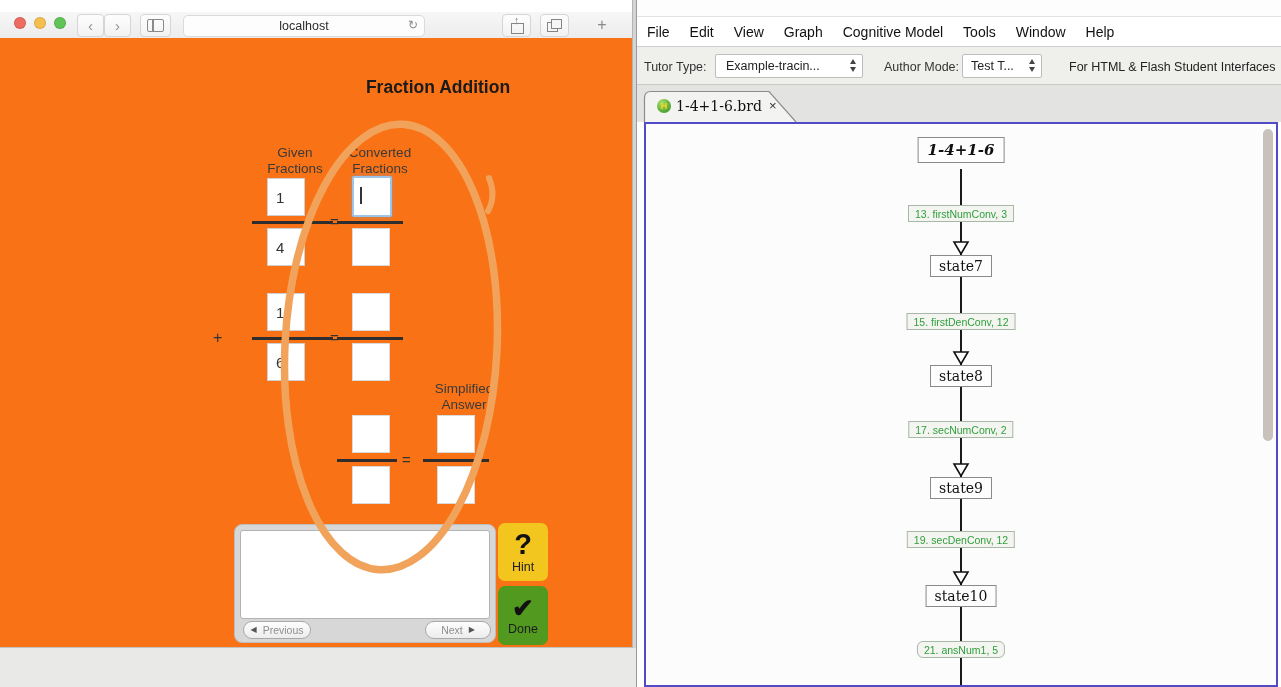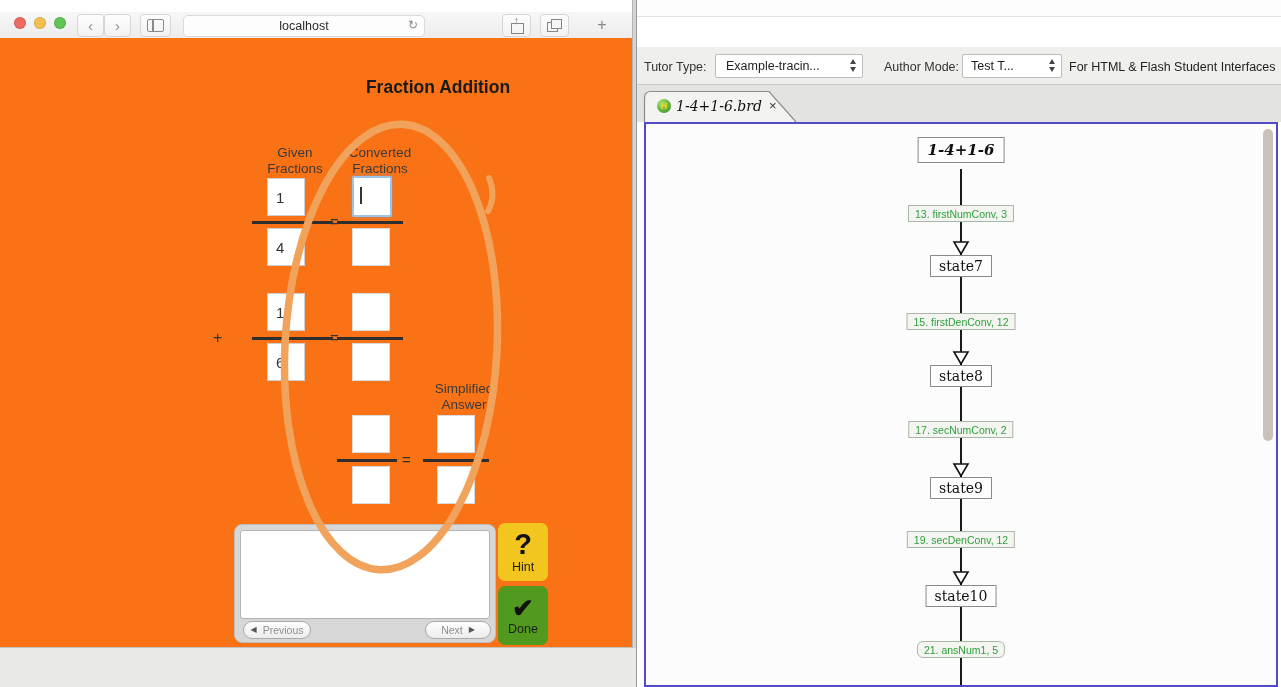--- a/index.html
+++ b/index.html
@@ -109,21 +109,21 @@
     position:absolute;top:7px;height:24px;box-sizing:border-box;background:#fff;
     border:1px solid #bdbdbd;border-radius:2px;display:flex;align-items:center;
     font-size:12.5px;color:#222;padding-left:10px;
   }
   .stepper{position:absolute;right:6px;top:4px;display:flex;flex-direction:column;align-items:center;}
   .tri-up{width:0;height:0;border-left:3.5px solid transparent;border-right:3.5px solid transparent;border-bottom:5px solid #444;margin-bottom:2.5px;}
   .tri-dn{width:0;height:0;border-left:3.5px solid transparent;border-right:3.5px solid transparent;border-top:5px solid #444;}
   .tb-note{position:absolute;font-size:12.5px;color:#222;top:13px;white-space:nowrap;}
   .tabbar{position:absolute;left:0;top:85px;width:100%;height:37px;background:#e3e3e1;}
   .doc-tab{position:absolute;left:6px;top:4px;width:170px;height:33px;}
-  .doc-tab-title{position:absolute;left:33px;top:9px;font-family:"DejaVu Serif",serif;font-size:14px;color:#111;white-space:nowrap;font-style:italic;}
+  .doc-tab-title{position:absolute;left:33px;top:9px;font-family:"DejaVu Serif",serif;font-size:14px;color:#111;white-space:nowrap;}
   .doc-tab-close{position:absolute;left:126px;top:9px;font-size:13px;color:#333;}
   .h-icon{
     position:absolute;left:14px;top:10px;width:14px;height:14px;border-radius:50%;
     background:radial-gradient(circle at 35% 30%,#a5e36b,#2f8a18);
     display:flex;align-items:center;justify-content:center;
     font-size:9px;font-weight:bold;color:#ffd21f;
   }
   .graph-area{
     position:absolute;left:7px;top:122px;width:634px;height:565px;box-sizing:border-box;
     background:#fcfcfc;border:2px solid #524bc8;overflow:hidden;
@@ -253,32 +253,42 @@
       <path d="M489,140 C494,152 493,164 488,173" fill="none" stroke="#f1a35b" stroke-width="6" stroke-linecap="round"></path>
     </svg>
   </div>
 </div>
 
 <div class="bottom-strip"></div>
 
 <div class="ctat nosel">
   <div class="ctat-topstrip"></div>
 
+  <div class="menubar">
+    <span>File</span>
+    <span>Edit</span>
+    <span>View</span>
+    <span>Graph</span>
+    <span>Cognitive Model</span>
+    <span>Tools</span>
+    <span>Window</span>
+    <span>Help</span>
+  </div>
 
   <div class="toolbar">
     <span class="tb-label" style="left:7px;">Tutor Type:</span>
     <div class="dropdown" style="left:78px;width:148px;">
       <span>Example-tracin...</span>
       <span class="stepper">
           <span class="tri-up"></span>
           <span class="tri-dn"></span>
         </span>
     </div>
     <span class="tb-label" style="left:247px;">Author Mode:</span>
-    <div class="dropdown" style="left:325px;width:100px;padding-left:8px;">
+    <div class="dropdown" style="left:325px;width:80px;padding-left:8px;">
       <span>Test T...</span>
       <span class="stepper">
           <span class="tri-up"></span>
           <span class="tri-dn"></span>
         </span>
     </div>
     <span class="tb-note" style="left:432px;">For HTML &amp; Flash Student Interfaces</span>
   </div>
 
   <div class="tabbar">

